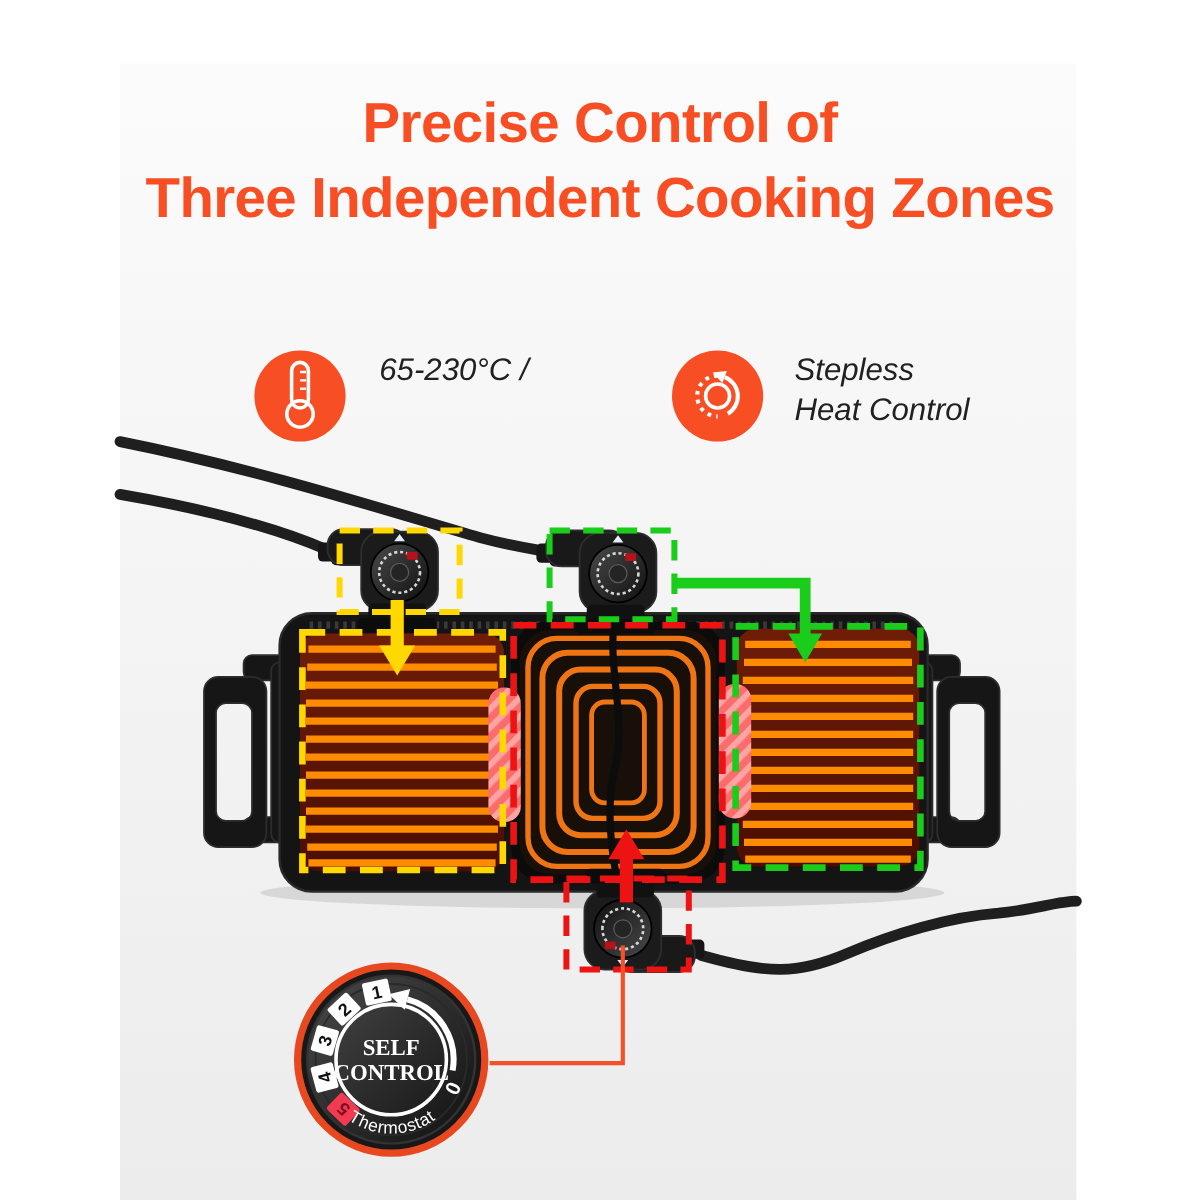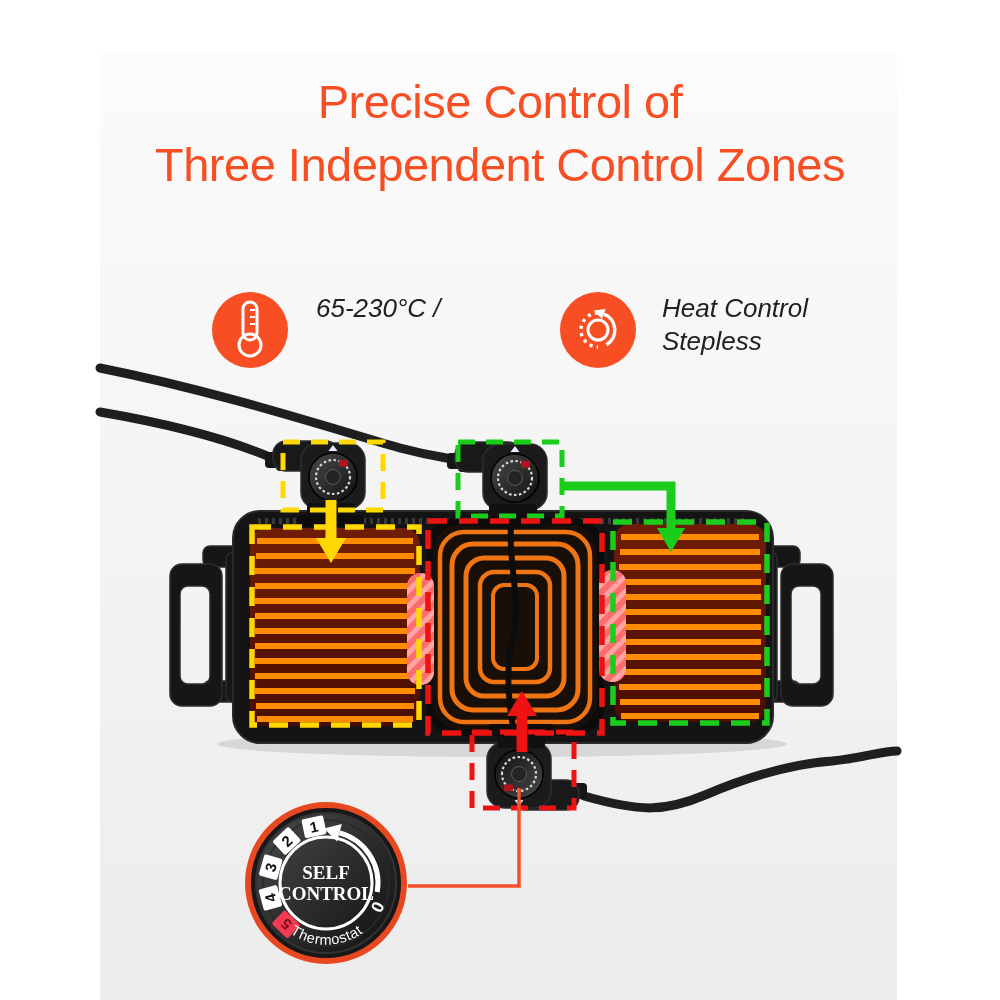--- a/index.html
+++ b/index.html
@@ -6,21 +6,21 @@
   .canvas{
     position:relative;width:1000px;height:1000px;overflow:hidden;
     background:#ffffff;font-family:"Liberation Sans",sans-serif;
   }
   .photo-panel{
     position:absolute;left:100px;top:53px;width:797px;height:947px;
     background:linear-gradient(180deg,#fbfbfb 0%,#f3f3f3 55%,#ececec 100%);
   }
   .title{
     position:absolute;left:0;right:0;top:70px;text-align:center;
-    color:#F74E23;font-size:47px;line-height:63px;font-weight:400;
+    color:#F74E23;font-size:47px;line-height:63px;font-weight:700;
     letter-spacing:-0.5px;
   }
   .feature{position:absolute;display:flex;font-style:italic;}
   .feature-badge{
     width:76px;height:76px;border-radius:50%;background:#F74E23;
     display:flex;align-items:center;justify-content:center;flex:0 0 auto;
   }
   .feature-text{
     color:#212121;font-size:26px;line-height:33px;font-weight:400;
   }
@@ -33,21 +33,21 @@
 </style>
 </head>
 <body>
 
 <div class="canvas">
 
   <div class="photo-panel"></div>
 
   <div class="title">
     <div>Precise Control of</div>
-    <div>Three Independent Control Zones</div>
+    <div>Three Independent Cooking Zones</div>
   </div>
 
   <div class="feature" id="feature-temp">
     <div class="feature-badge">
       <svg width="76" height="76" viewBox="-38 -38 76 76">
         <rect x="-7" y="-28" width="14" height="38" rx="7" fill="none" stroke="#fff" stroke-width="3"></rect>
         <circle cx="0" cy="15" r="11" fill="none" stroke="#fff" stroke-width="3"></circle>
         <g stroke="#fff" stroke-width="2">
           <line x1="0" y1="-20" x2="5" y2="-20"></line>
           <line x1="0" y1="-13" x2="5" y2="-13"></line>
@@ -63,22 +63,22 @@
   <div class="feature" id="feature-heat">
     <div class="feature-badge">
       <svg width="76" height="76" viewBox="-38 -38 76 76">
         <circle cx="0" cy="0" r="10" fill="none" stroke="#fff" stroke-width="3"></circle>
         <path d="M 0,-17 A 17,17 0 0 0 0,17" fill="none" stroke="#fff" stroke-width="3.4" stroke-dasharray="3.2 4.2"></path>
         <path d="M 6,-15.8 A 17,17 0 0 1 8.5,14.7" fill="none" stroke="#fff" stroke-width="3.4"></path>
         <polygon points="-4.2,-19.6 7.7,-20.9 4,-10.9" fill="#fff"></polygon>
       </svg>
     </div>
     <div class="feature-text">
+      <div>Stepless</div>
       <div>Heat Control</div>
-      <div>Stepless</div>
     </div>
   </div>
 
   <svg class="product-svg" viewBox="0 0 1000 1000">
     <defs>
       <linearGradient id="maroonL" x1="0" y1="0" x2="0" y2="1">
         <stop offset="0" stop-color="#701d07"></stop>
           <stop offset="1" stop-color="#4a0e01"></stop>
       </linearGradient>
       <linearGradient id="knobG" x1="0" y1="0" x2="1" y2="1">

